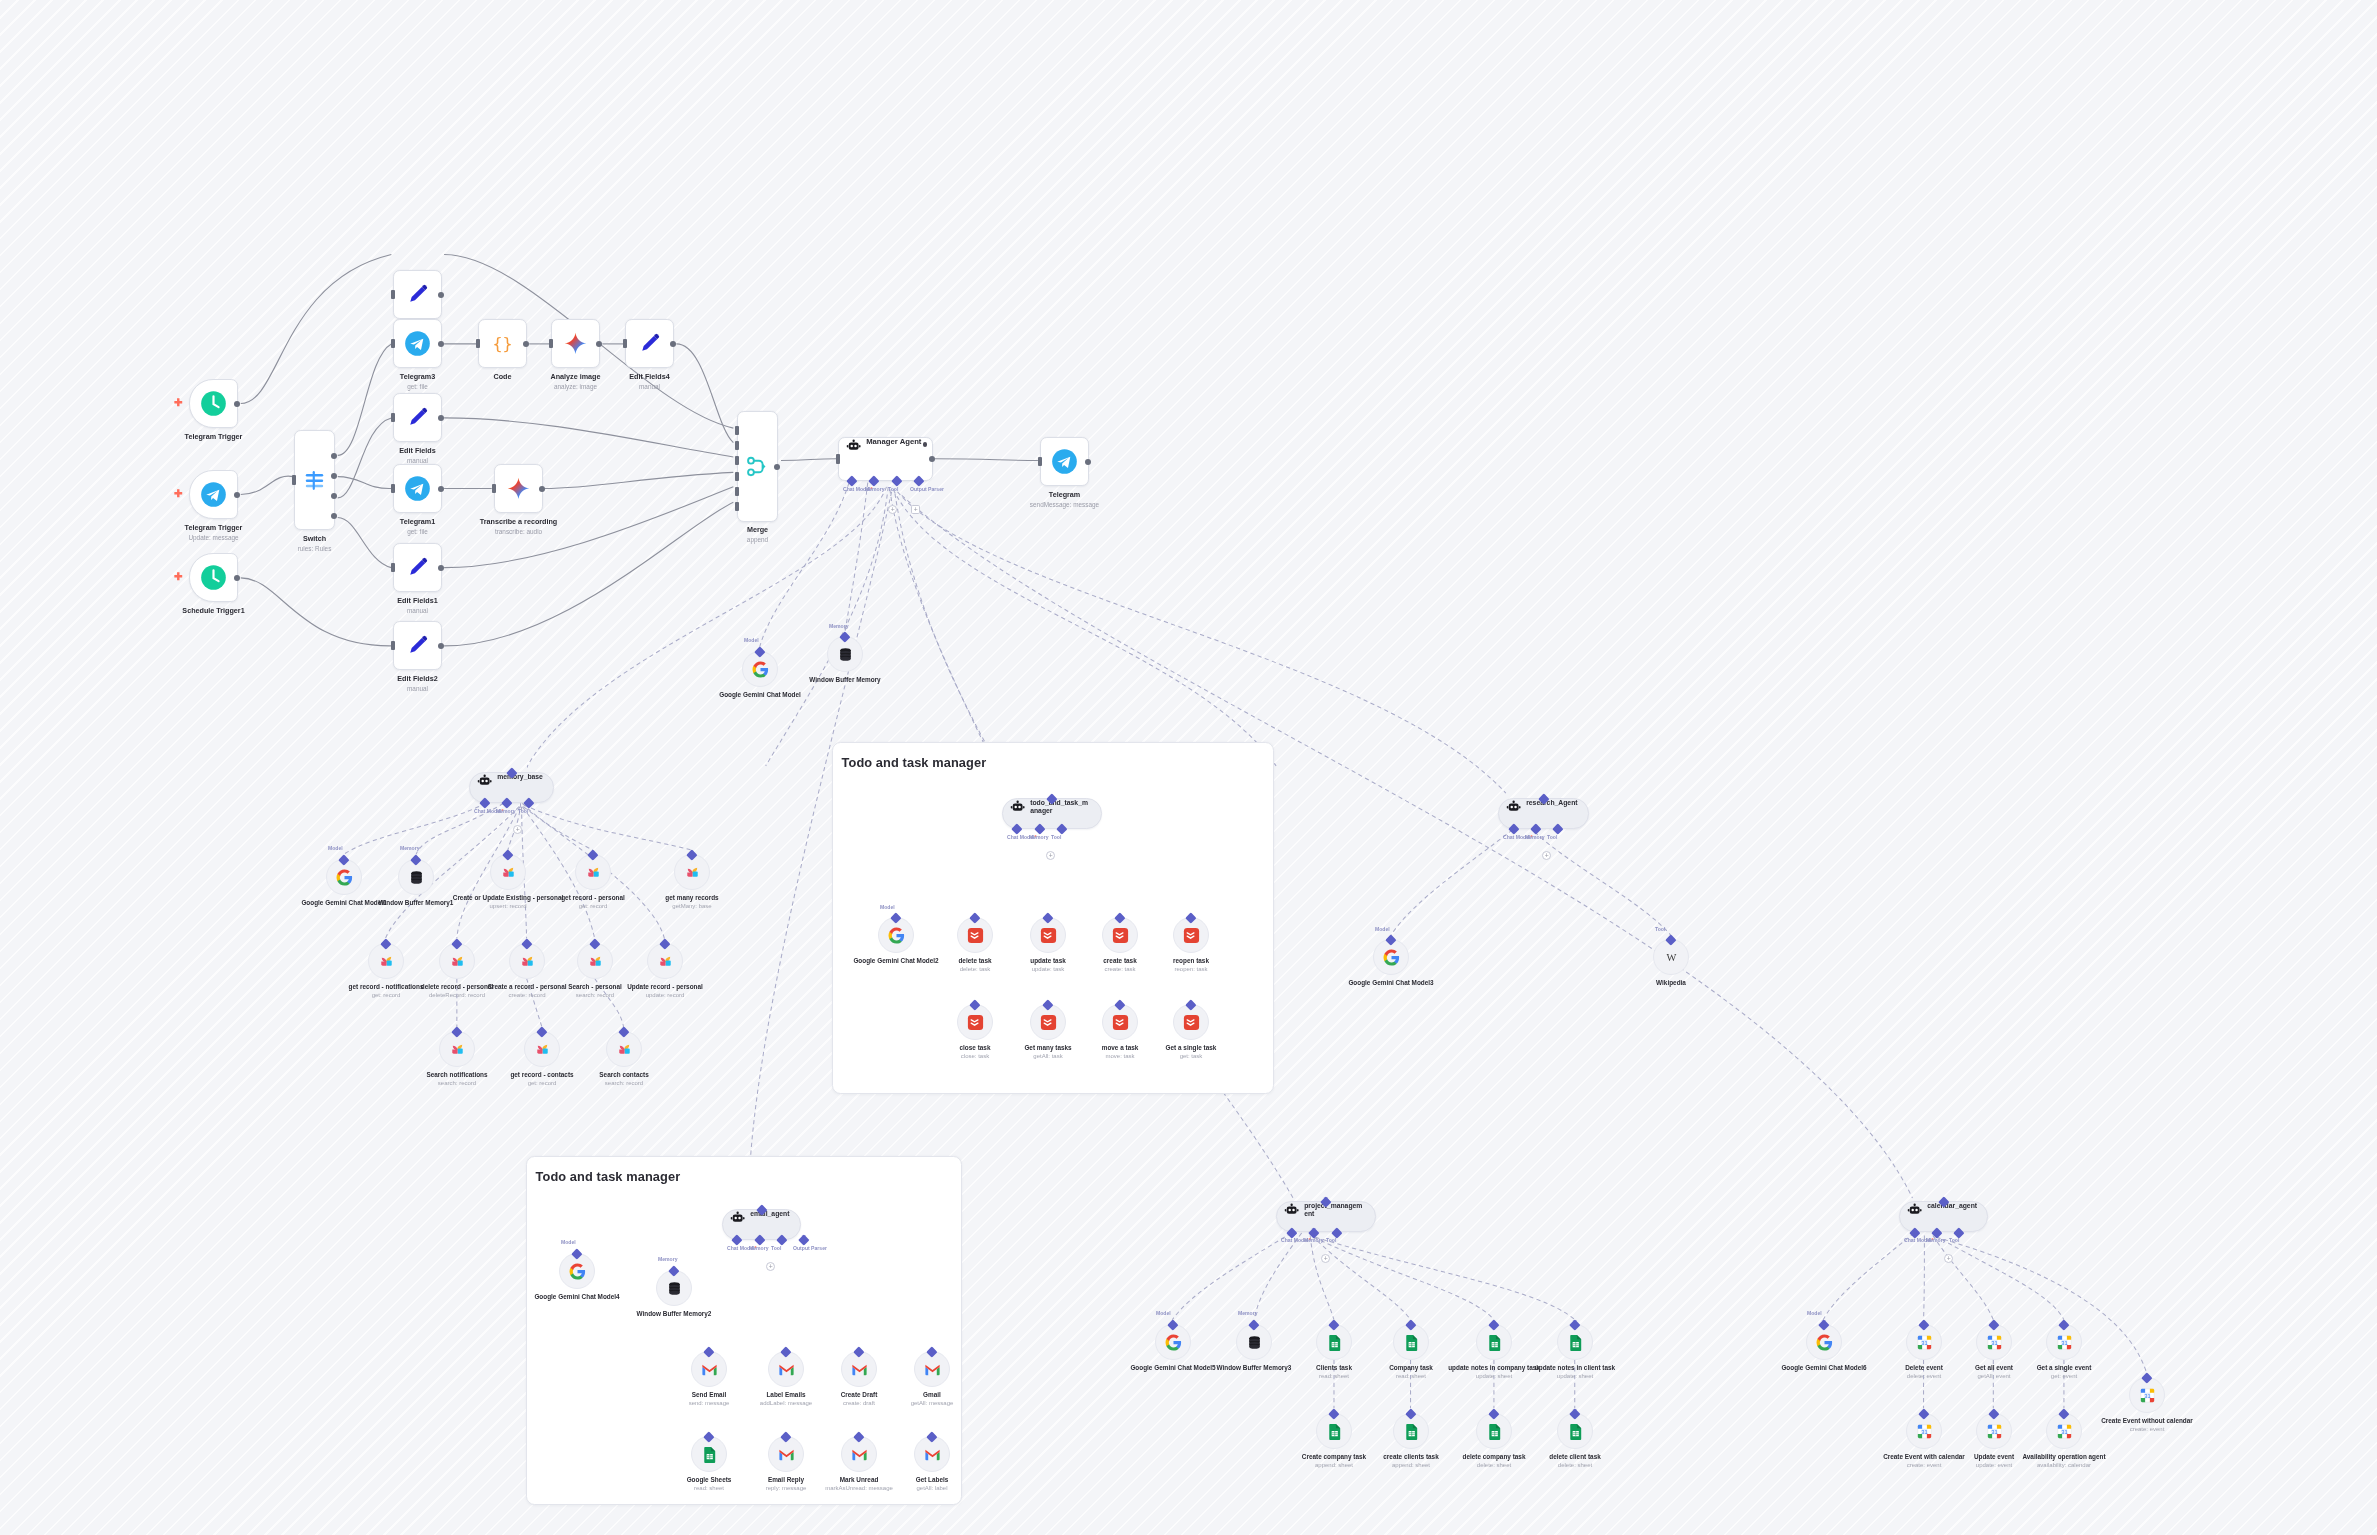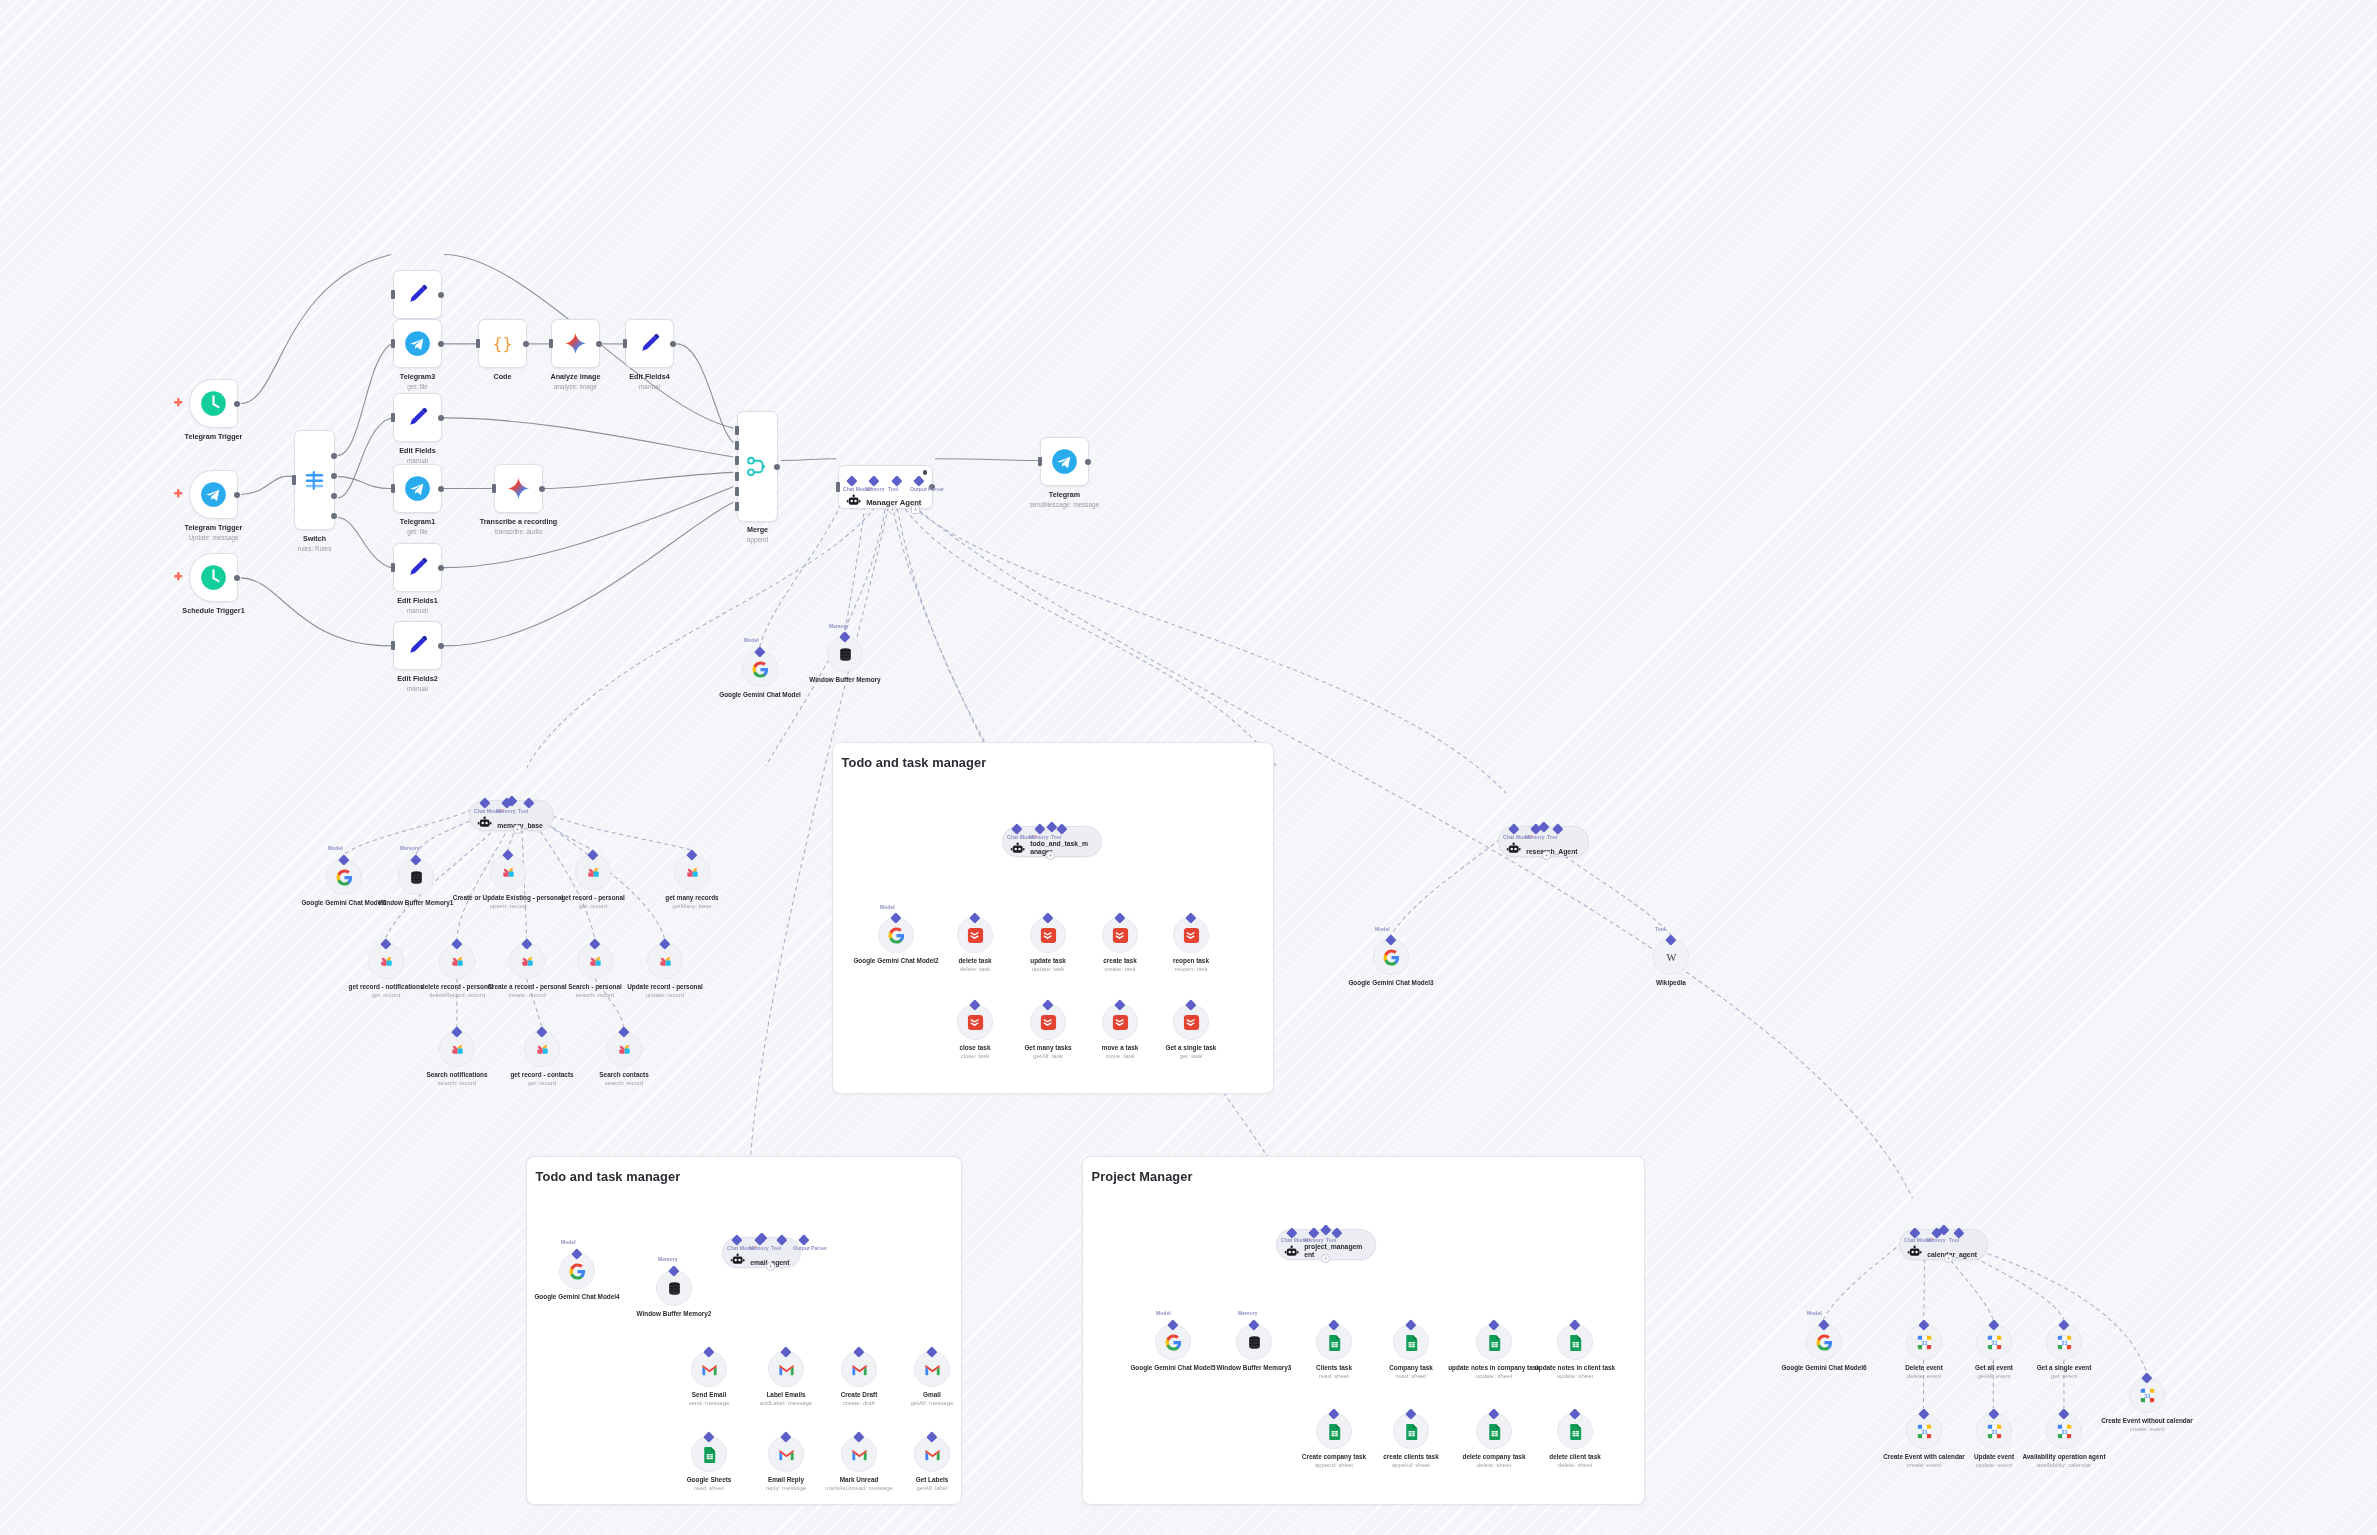--- a/index.html
+++ b/index.html
@@ -66,24 +66,23 @@
   .redplus{ position:absolute; left:-16px; top:50%; margin-top:-3.4px;
             color:#ff6d5a; font-size:10.2px; line-height:6.8px; font-weight:700; }
 
   
   .agent{
     position:absolute;
     background:#eceef3;
     border:0.9px solid #dfe1ea;
     border-radius:15.3px;
     height:31px;
-    display:flex; align-items:flex-end; gap:5.1px;
+    display:flex; align-items:flex-start; gap:5.1px;
     padding:0 10.2px 0 6.8px;
     box-shadow:0 0.9px 1.7px rgba(40,50,80,.06);
-    margin-top:28px;
   }
   .agent .robot{ width:15.3px;height:15.3px;flex:0 0 15.3px; }
   .agent .atext{ font-size:6.8px; font-weight:600; color:#2b2b33; line-height:1.15; max-width:61px; word-break:break-all;}
   .agent.mgr{
     background:#fff; border-radius:6.8px; height:44px; width:95px;
     border:0.9px solid #dcdfe7; padding:0 6.8px;
   }
   .agent.mgr .atext{ font-size:7.7px; max-width:none; font-weight:700; }
   .pin{ position:absolute; right:5.1px; top:4.3px; width:4.3px;height:4.3px;border-radius:50%;background:#4a4a55; }
 
@@ -876,23 +875,20 @@
       <span class="glyph"><svg viewBox="0 0 40 40">
           <path d="M5 10l15 11L35 10v20a2 2 0 01-2 2h-4V19l-9 6.6L11 19v13H7a2 2 0 01-2-2z" fill="#fff"></path>
           <path d="M5 10v20a2 2 0 002 2h4V19l-6-4.4z" fill="#4285f4"></path>
           <path d="M35 10v20a2 2 0 01-2 2h-4V19l6-4.4z" fill="#34a853"></path>
           <path d="M5 10l15 11 15-11v4.6L20 25.6 5 14.6z" fill="#ea4335"></path>
           <path d="M11 19l9 6.6 9-6.6v13H11z" fill="#fbbc04" opacity=".0"></path>
         </svg></span>
       <span class="dmd top"></span>
       <div class="rlabel">Get Labels<span class="sub">getAll: label</span></div>
     </div>
-    <div class="group" style="left: 1082px; top: 1156px; width: 563px; height: 349px;">
-      <div class="group-title" style="top: 12px;">Project Manager</div>
-    </div>
     <div class="agent" style="left: 1276px; top: 1201px;">
       <span class="robot"><svg viewBox="0 0 40 40">
           <rect x="7" y="12" width="26" height="19" rx="6" fill="#1b1b20"></rect>
           <rect x="17" y="4" width="6" height="7" rx="3" fill="#1b1b20"></rect>
           <circle cx="15" cy="21" r="3.2" fill="#fff"></circle>
           <circle cx="25" cy="21" r="3.2" fill="#fff"></circle>
           <rect x="2" y="18" width="4" height="7" rx="2" fill="#1b1b20"></rect>
           <rect x="34" y="18" width="4" height="7" rx="2" fill="#1b1b20"></rect>
         </svg></span>
       <span class="atext">project_management</span>

